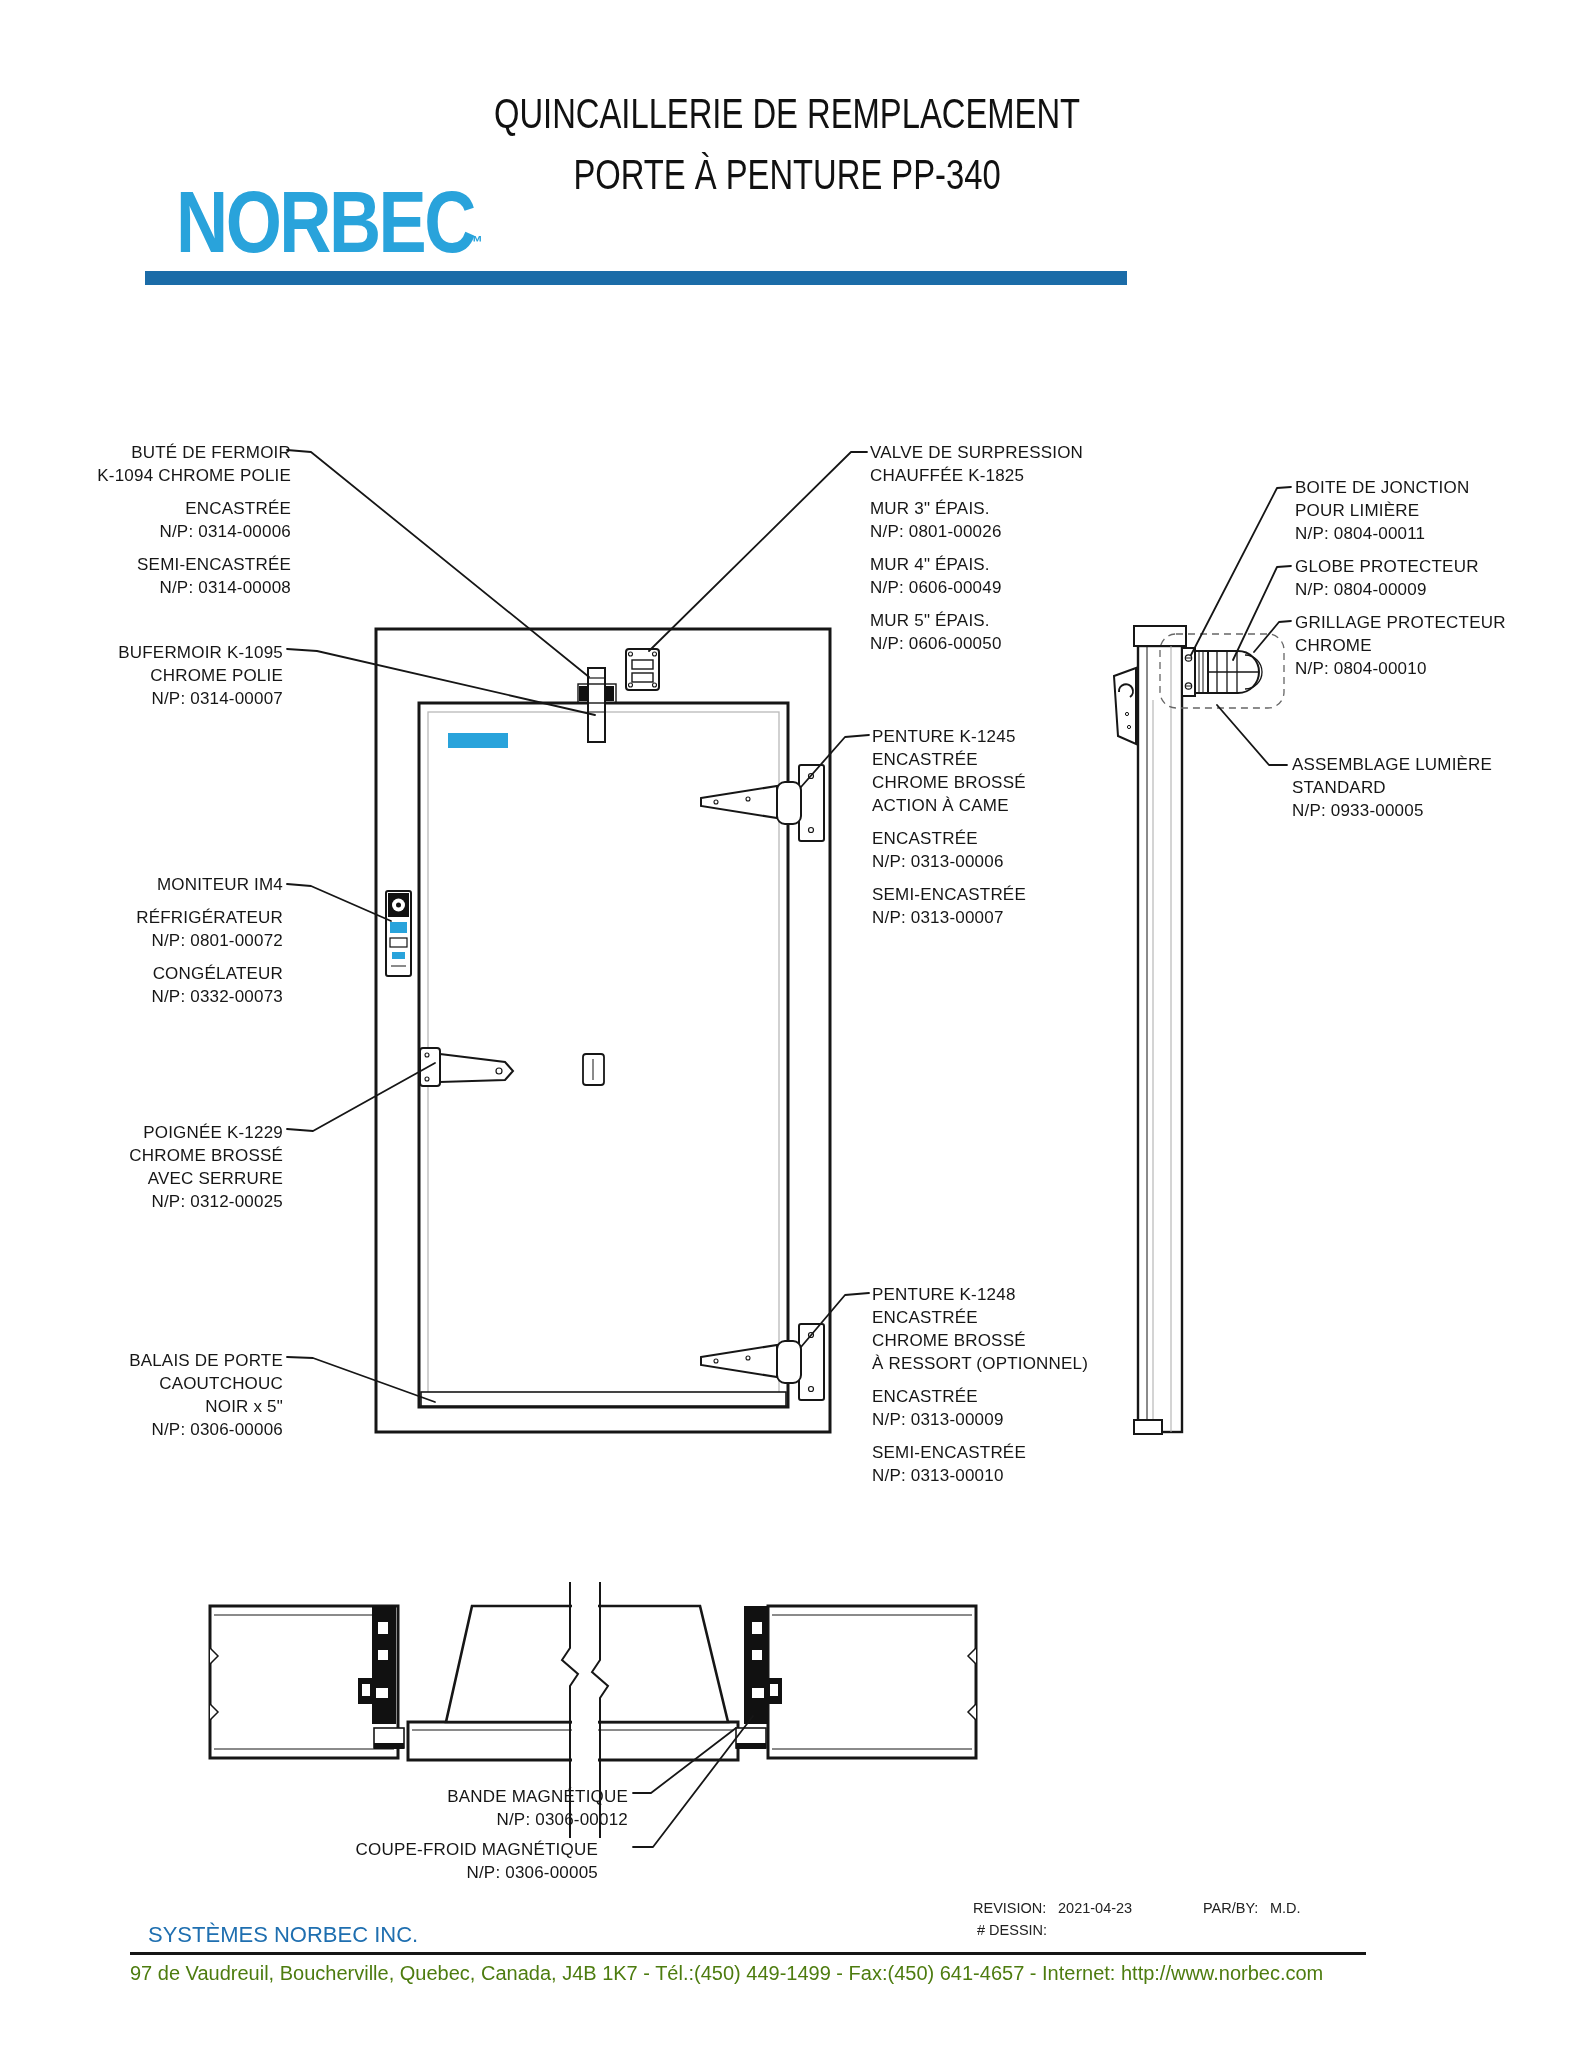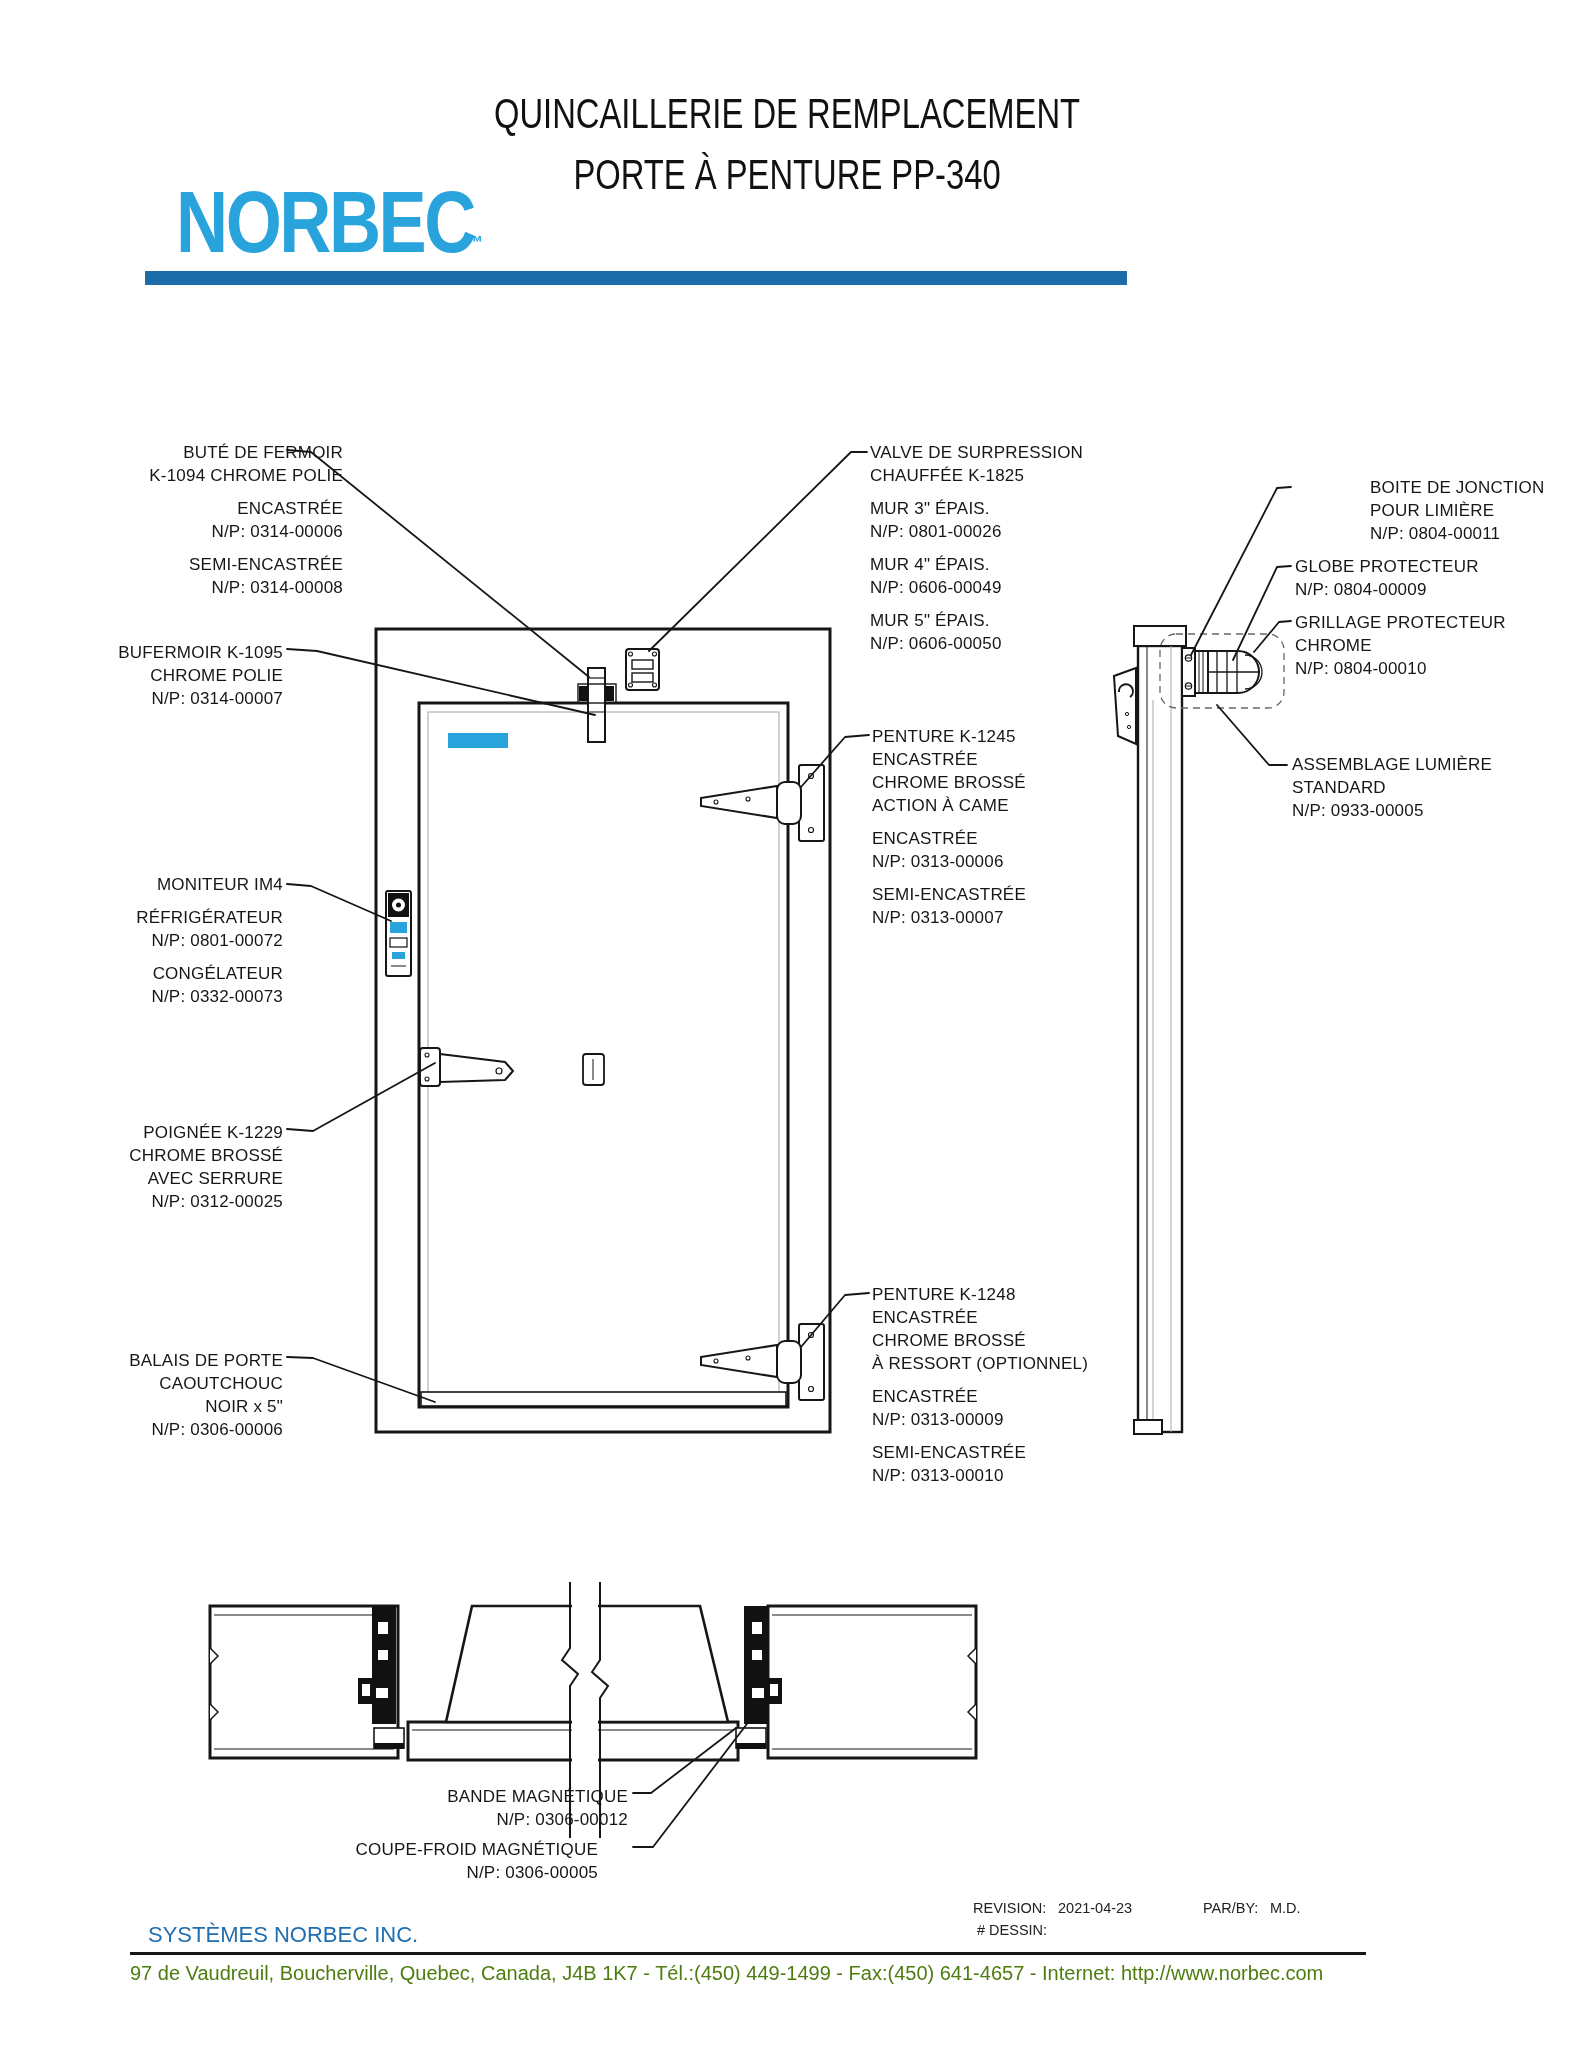--- a/index.html
+++ b/index.html
@@ -207,21 +207,21 @@
   <div class="abs logo" style="left: 176px; top: 186px; color: rgb(41, 163, 219);">
     <span>NORBEC</span>
   </div>
   <div class="abs logo-tm" style="left: 466px; top: 233px; color: rgb(41, 163, 219);">™</div>
 
   <div class="title-line" style="top:92px;">QUINCAILLERIE DE REMPLACEMENT</div>
   <div class="title-line" style="top:153px;">PORTE À PENTURE PP-340</div>
 
   <div class="bar" style="left: 145px; top: 271px; width: 982px; background: rgb(27, 108, 168);"></div>
 
-  <div class="callout right" style="top:441px;right:1240px;margin-left:40px;">
+  <div class="callout right" style="top:441px;right:1292px;margin-left:40px;">
     <div class="group">
       <div>BUTÉ DE FERMOIR</div>
       <div>K-1094 CHROME POLIE</div>
     </div>
     <div class="group">
       <div>ENCASTRÉE</div>
       <div>N/P: 0314-00006</div>
     </div>
     <div class="group">
       <div>SEMI-ENCASTRÉE</div>
@@ -315,21 +315,21 @@
     <div class="group">
       <div>ENCASTRÉE</div>
       <div>N/P: 0313-00009</div>
     </div>
     <div class="group">
       <div>SEMI-ENCASTRÉE</div>
       <div>N/P: 0313-00010</div>
     </div>
   </div>
 
-  <div class="callout" style="top:476px;left:1370px;">
+  <div class="callout" style="top:476px;left:1295px;">
     <div class="group">
       <div>BOITE DE JONCTION</div>
       <div>POUR LIMIÈRE</div>
       <div>N/P: 0804-00011</div>
     </div>
   </div>
 
   <div class="callout" style="top:555px;left:1295px;">
     <div class="group">
       <div>GLOBE PROTECTEUR</div>

